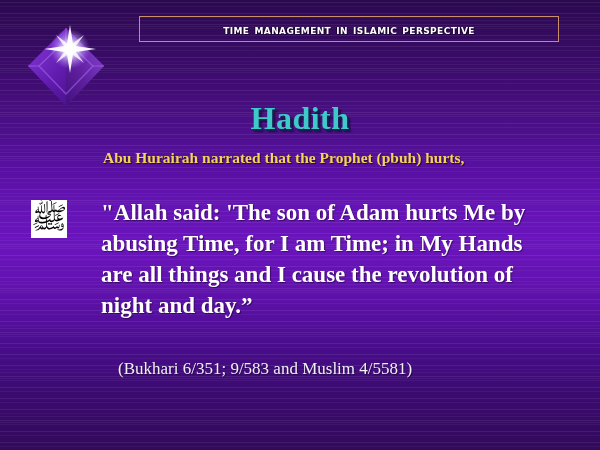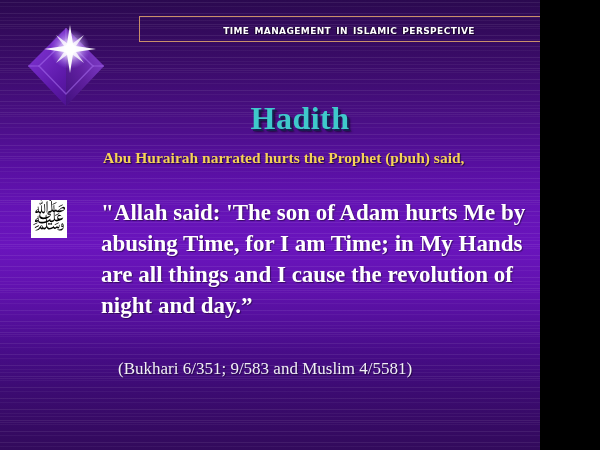--- a/index.html
+++ b/index.html
@@ -3,21 +3,21 @@
 <meta charset="utf-8">
 <title>Slide</title>
 <style>
   html, body {
     margin: 0;
     padding: 0;
     background: #000;
   }
   #slide {
     position: relative;
-    width: 540px;
+    width: 600px;
     height: 450px;
     overflow: hidden;
     font-family: "Liberation Serif", "DejaVu Serif", serif;
     background:
       linear-gradient(to bottom,
         #2b0950 0px,
         #330a5c 30px,
         #3c0c6c 70px,
         #4a0f85 120px,
         #570fa0 165px,
@@ -232,21 +232,21 @@
   </div>
 
   <div id="header-box">
     <span id="header-title">Time Management in Islamic Perspective</span>
   </div>
 
   <div id="slide-title">
     <span class="t">Hadith</span>
   </div>
 
-  <div id="narration">Abu Hurairah narrated hurts the Prophet (pbuh) said,</div>
+  <div id="narration">Abu Hurairah narrated that the Prophet (pbuh) hurts,</div>
 
   <div id="seal">
     <span class="glyph">ﷺ</span>
   </div>
 
   <div id="quote">"Allah said: 'The son of Adam hurts Me by abusing Time, for I am Time; in My Hands are all things and I cause the revolution of night and day.”</div>
 
   <div id="citation">(Bukhari 6/351; 9/583 and Muslim 4/5581)</div>
 
 </div>

